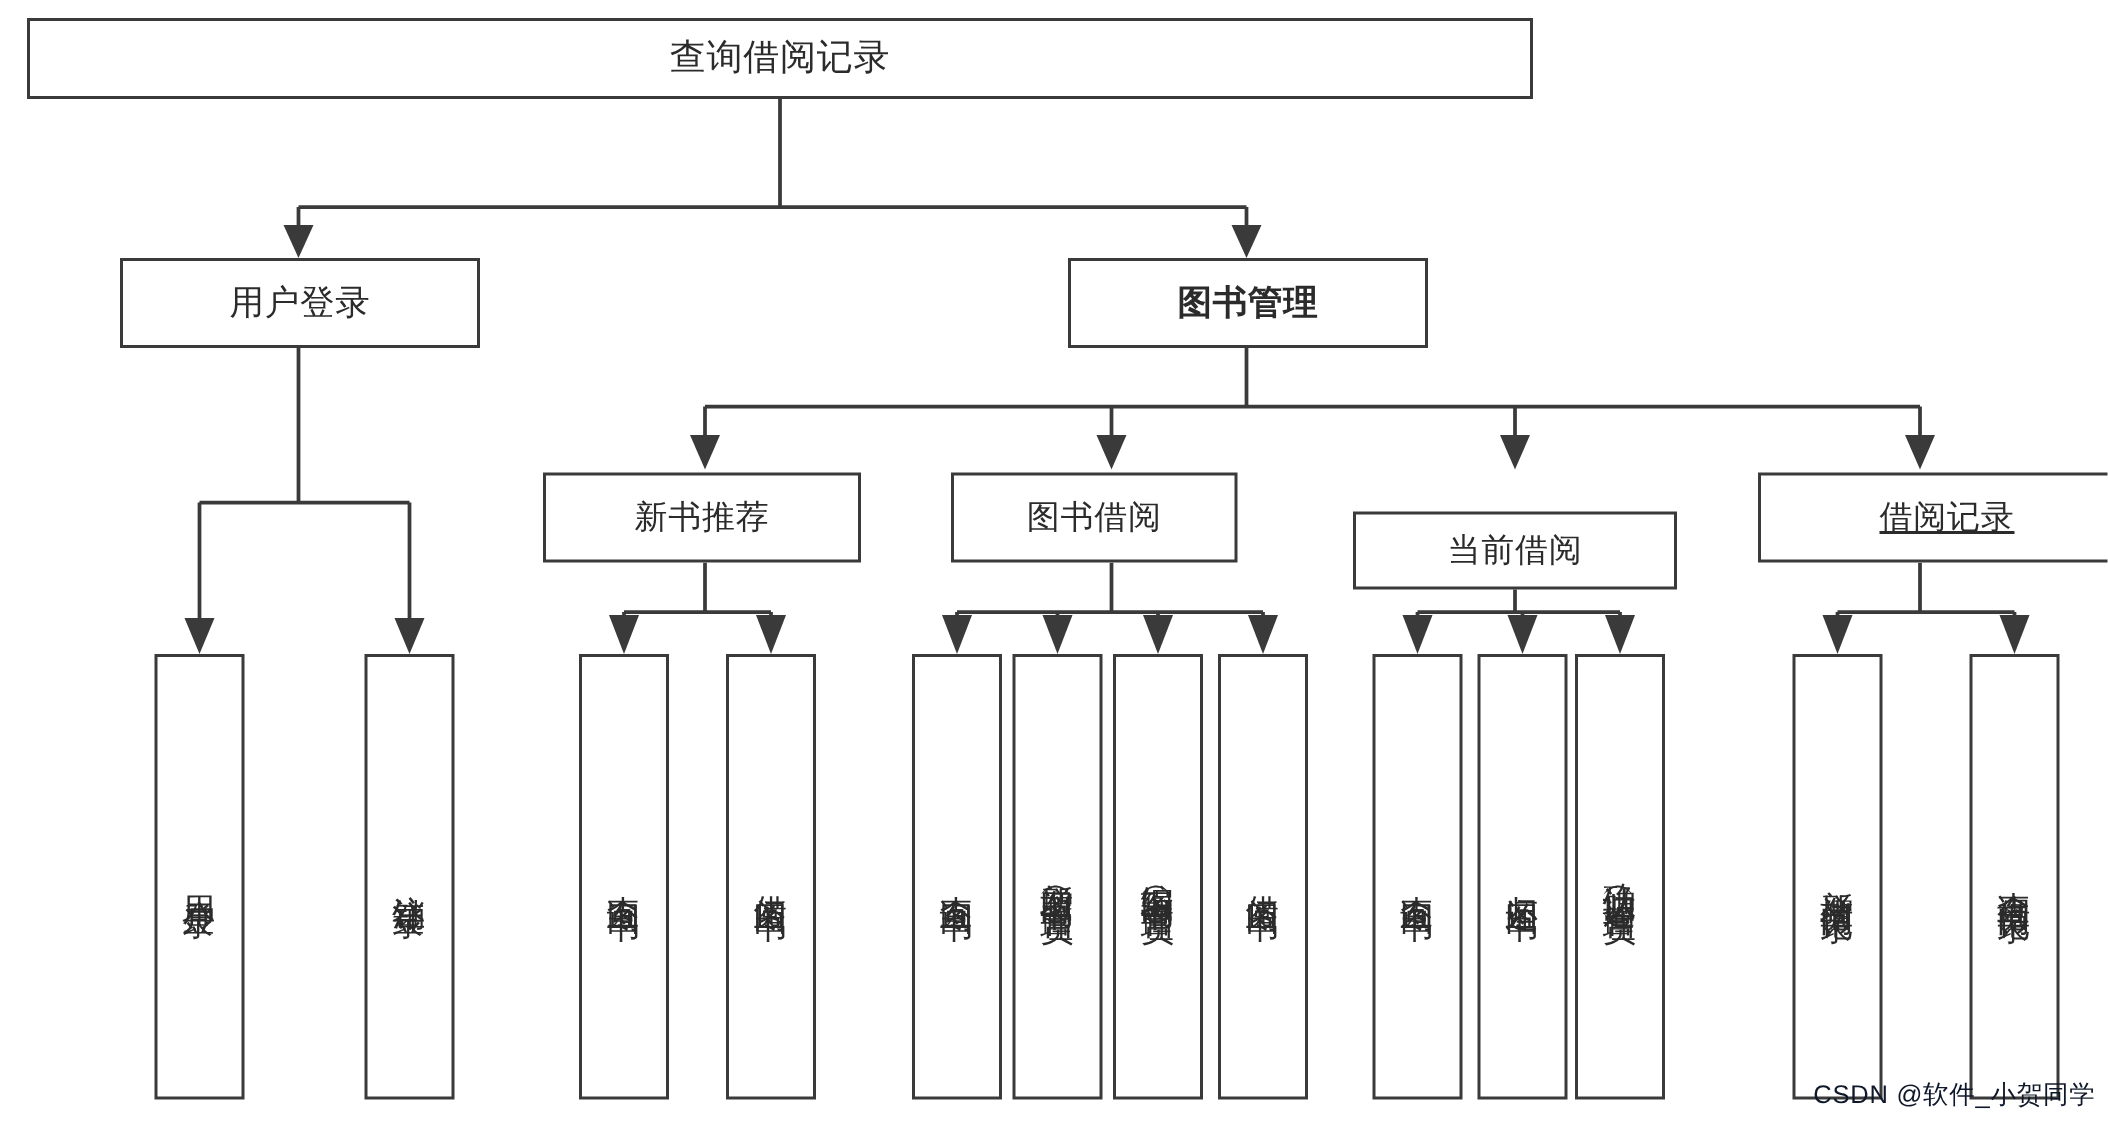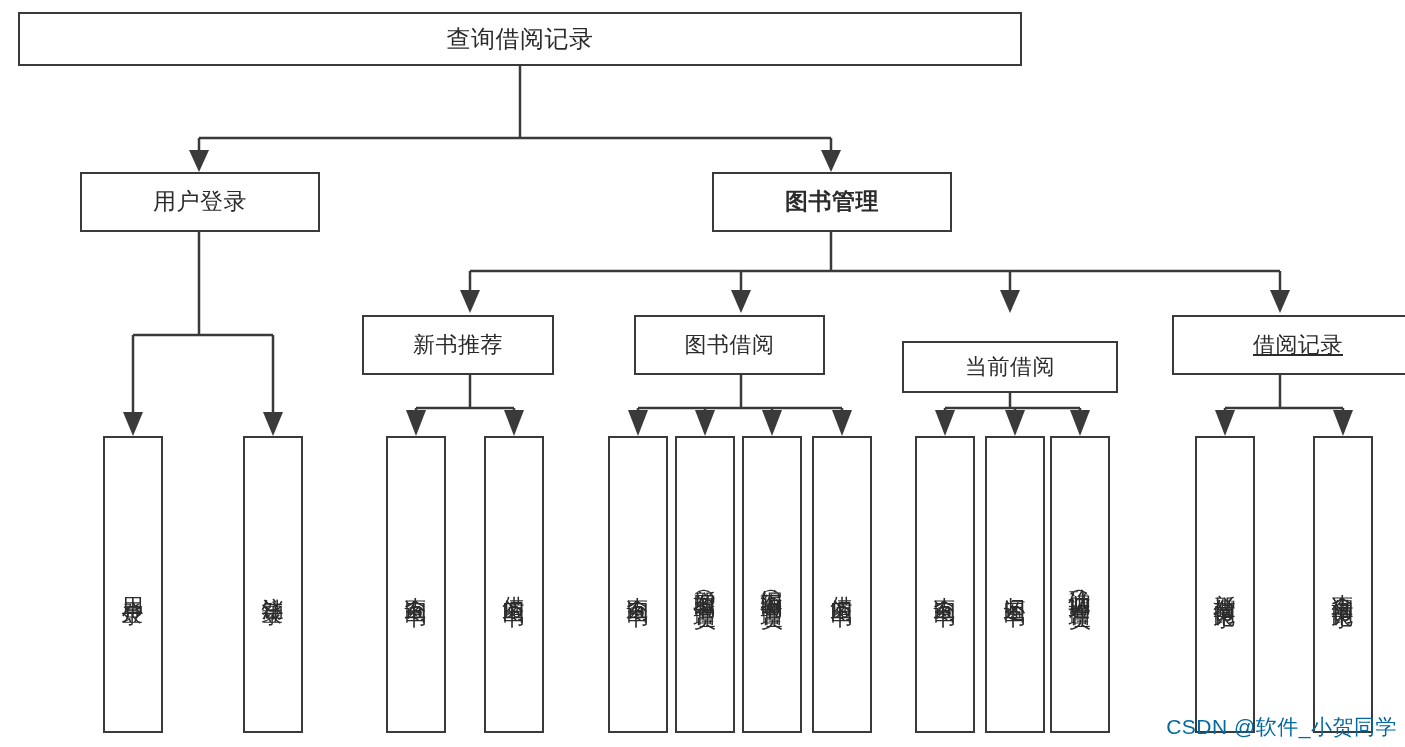--- a/index.html
+++ b/index.html
@@ -53,22 +53,22 @@
     writing-mode: vertical-rl;
     text-orientation: upright;
     line-height: 1.05;
     letter-spacing: 3px;
     max-height: 100%;
   }
   #watermark {
     position: absolute;
     right: 8px;
     bottom: 6px;
-    font-size: 21px;
-    color: #0369a1;
+    font-size: 17px;
+    color: #0f172a;
     letter-spacing: 0.5px;
     z-index: 5;
     white-space: nowrap;
   }
   svg.links {
     position: absolute;
     left: 0;
     top: 0;
     width: 1405px;
     height: 747px;
@@ -152,21 +152,21 @@
     <span class="node-label">查询借阅记录</span>
   </div>
 
   <div class="node lvl2" style="left:80px; top:172px; width:240px; height:60px;">
     <span class="node-label">用户登录</span>
   </div>
   <div class="node lvl2" style="left:712px; top:172px; width:240px; height:60px;font-weight:bold;">
     <span class="node-label">图书管理</span>
   </div>
 
-  <div class="node lvl3" style="left:362px; top:315px; width:192px; height:60px;">
+  <div class="node lvl3" style="left:362px; top:315px; width:212px; height:60px;">
     <span class="node-label">新书推荐</span>
   </div>
   <div class="node lvl3" style="left:634px; top:315px; width:191px; height:60px;">
     <span class="node-label">图书借阅</span>
   </div>
   <div class="node lvl3" style="left:902px; top:315px; width:216px; height:52px;margin-top:26px;">
     <span class="node-label">当前借阅</span>
   </div>
   <div class="node lvl3" style="left:1172px; top:315px; width:252px; height:60px;text-decoration:underline;">
     <span class="node-label">借阅记录</span>

